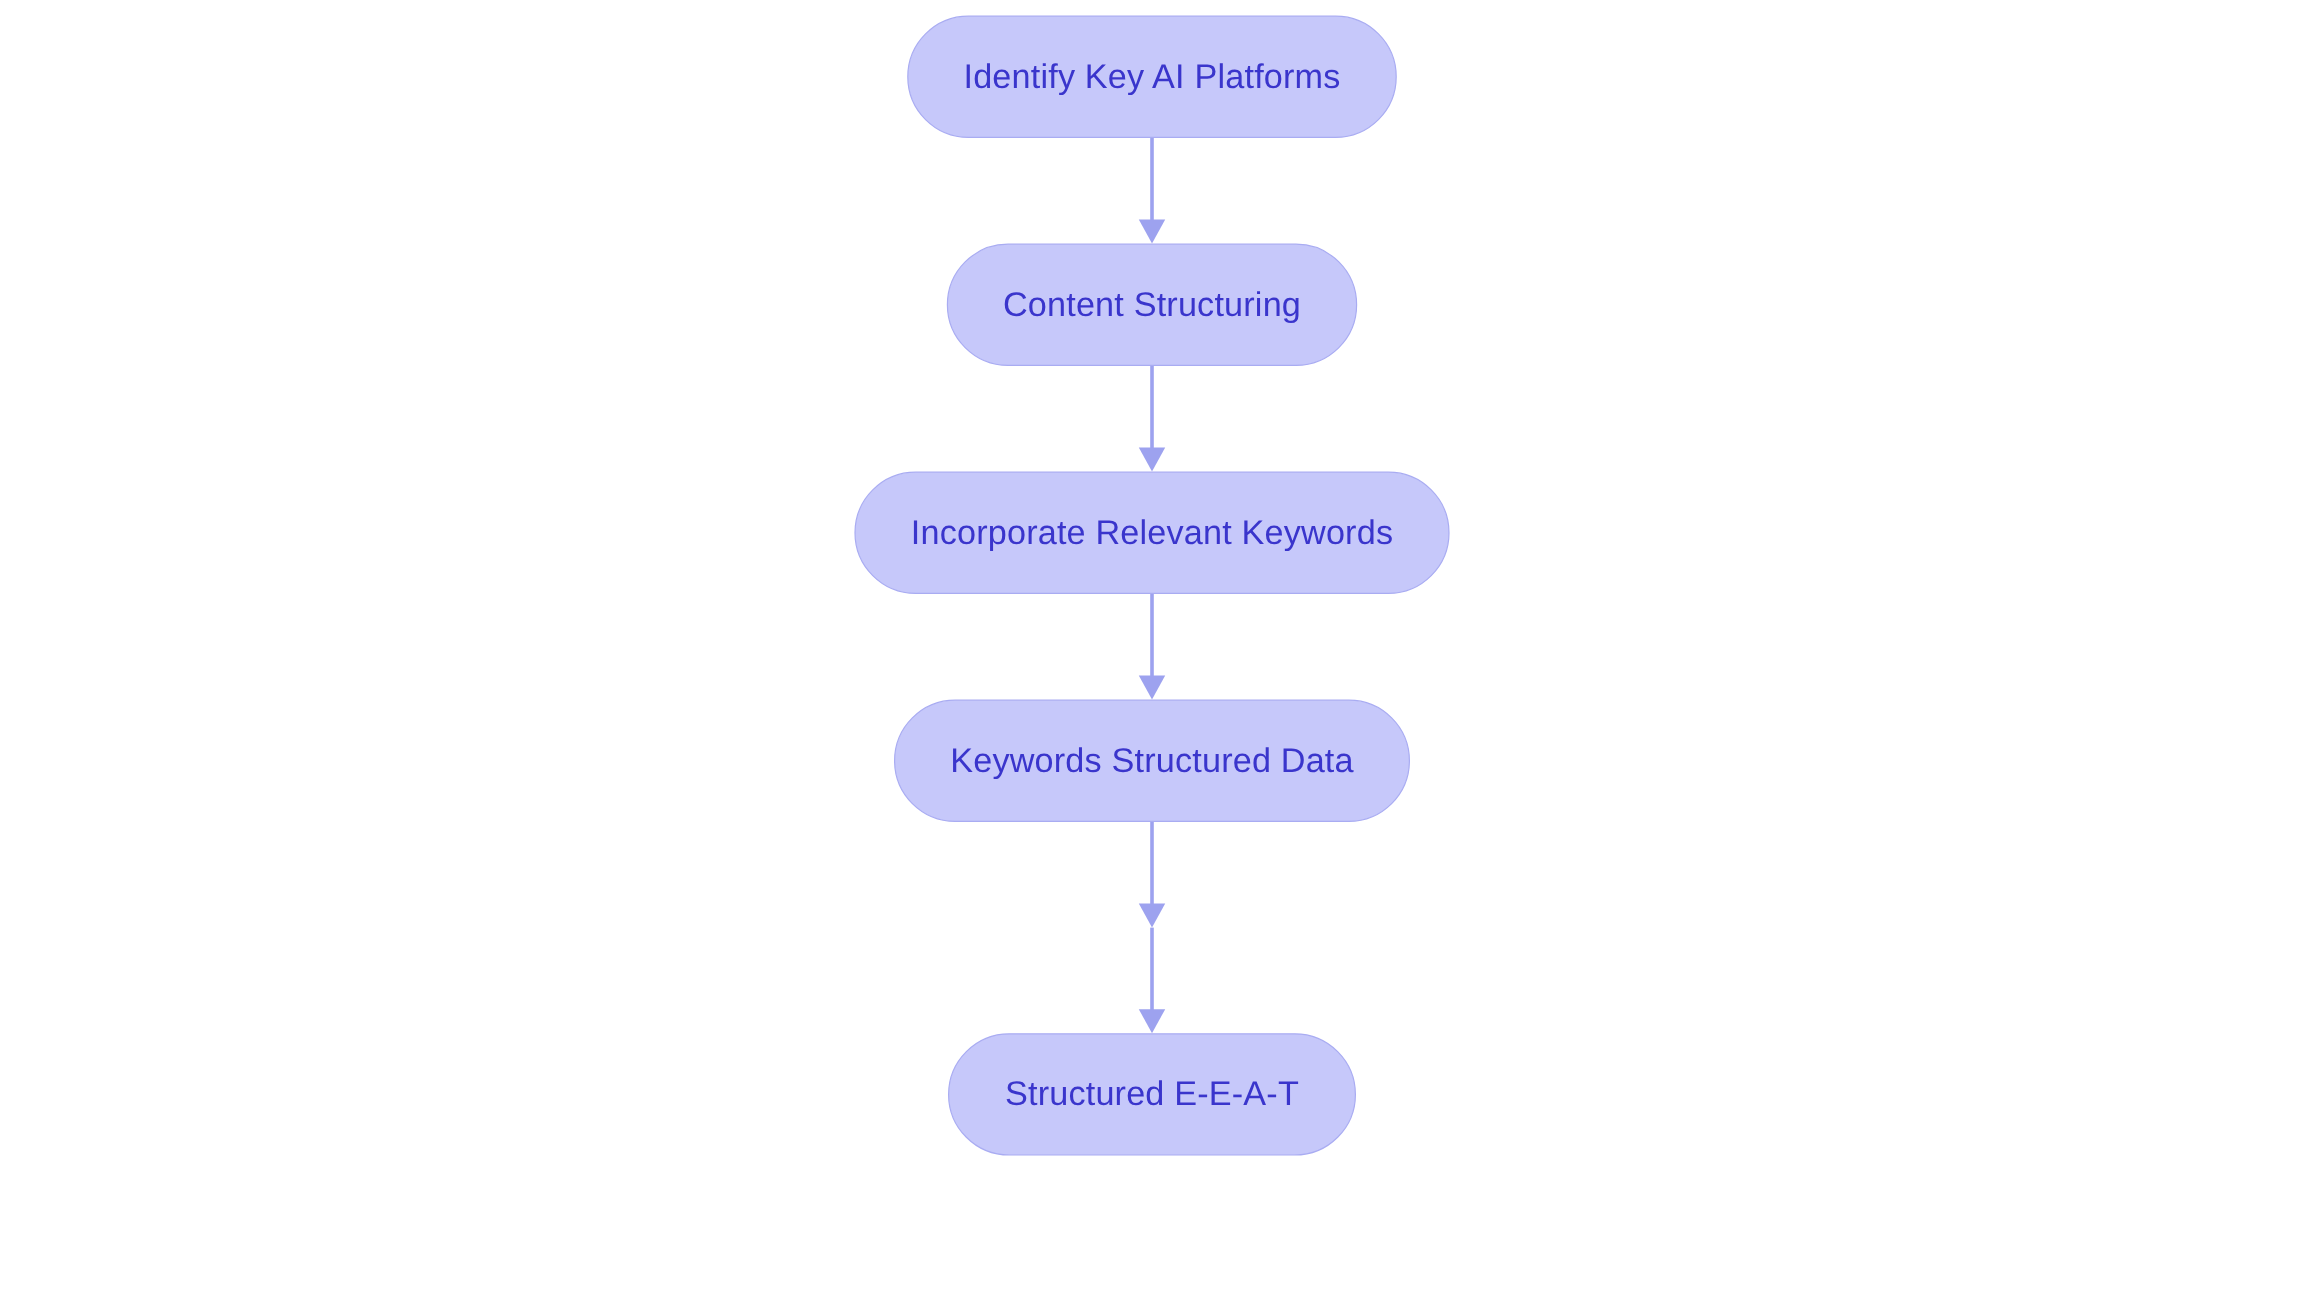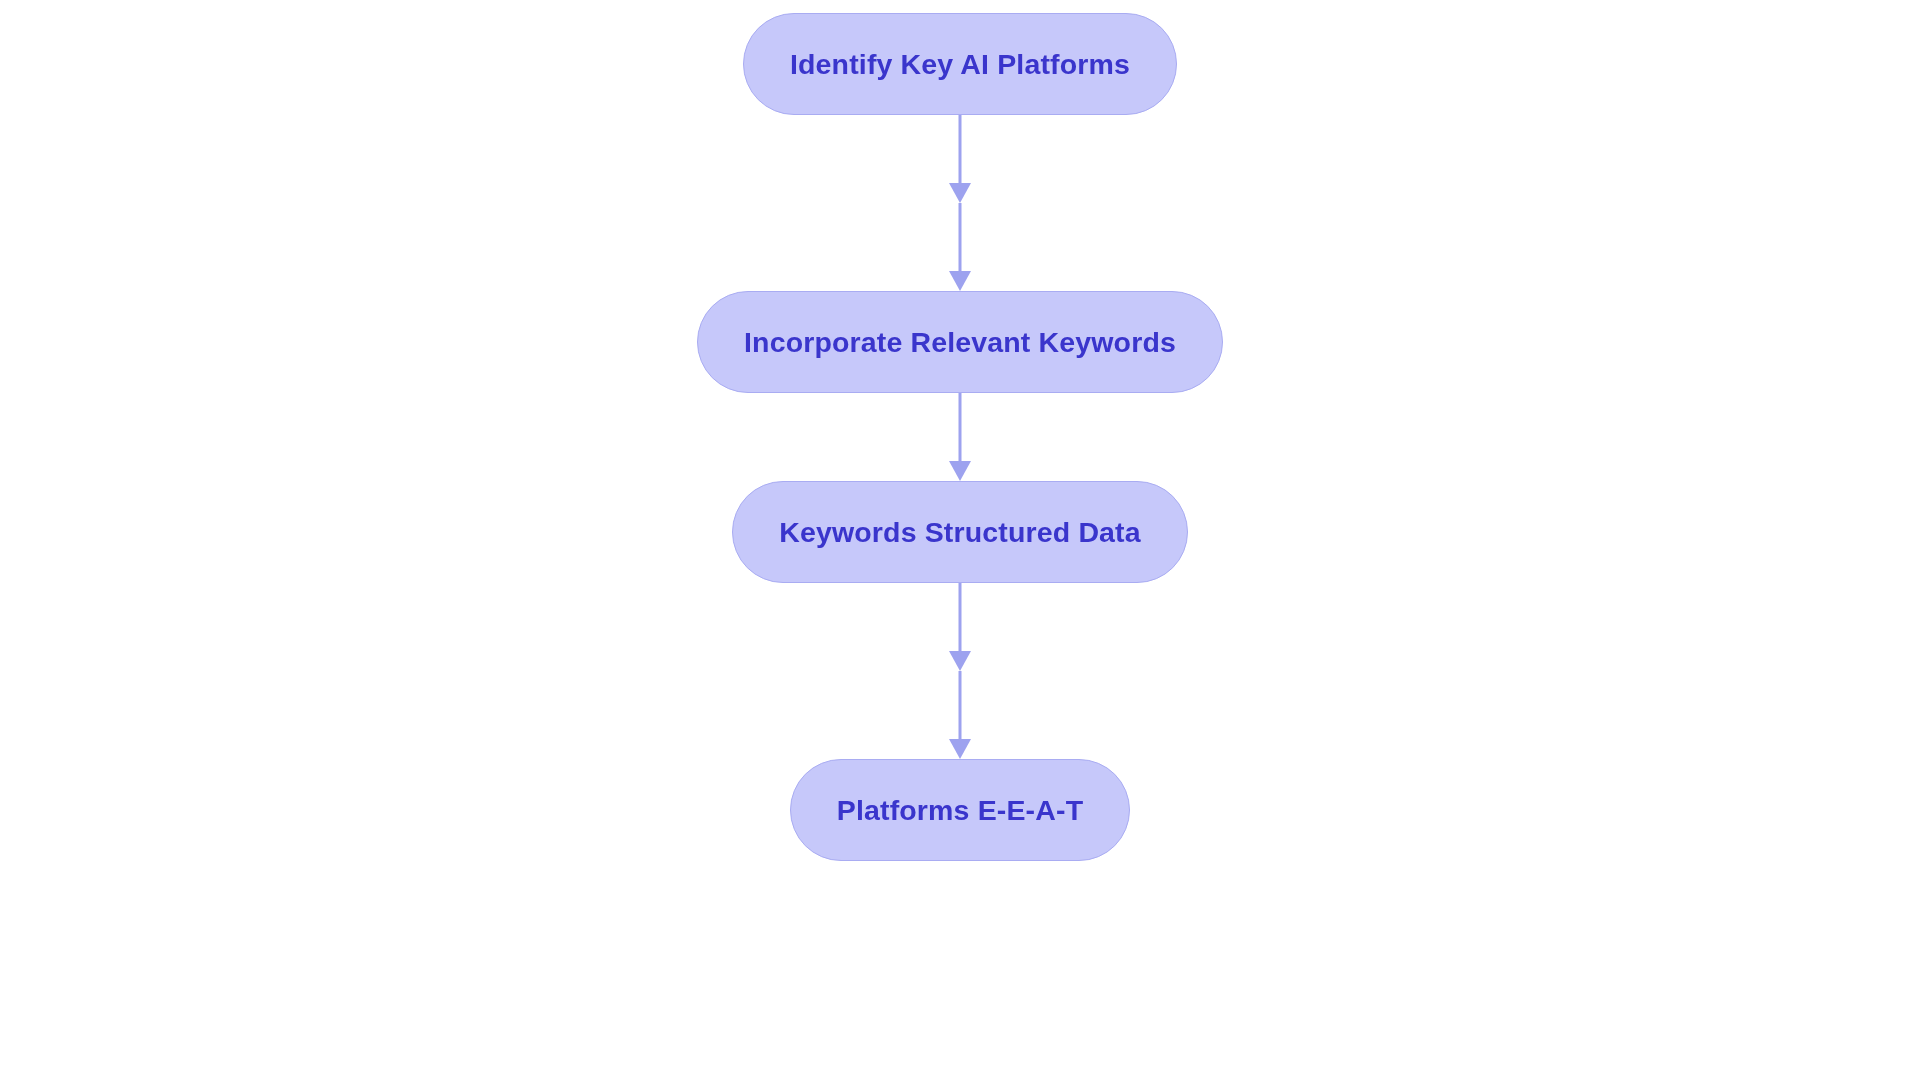--- a/index.html
+++ b/index.html
@@ -39,21 +39,21 @@
     box-sizing: border-box;
     display: flex;
     align-items: center;
     justify-content: flex-start;
     height: 102px;
     border-radius: 51px;
     background: #c6c8fa;
     border: 1.6px solid #a9acf2;
     color: #3a35cc;
     font-size: 28.5px;
-    font-weight: 700;
+    font-weight: 400;
     letter-spacing: 0.15px;
     white-space: nowrap;
     padding: 0 46px;
     flex: 0 0 auto;
   }
 
   .node-label {
     display: block;
     line-height: 1;
     color: #3a35cc;
@@ -100,20 +100,23 @@
 
     <div class="node">
       <span class="node-label">Identify Key AI Platforms</span>
     </div>
 
     <div class="connector">
       <div class="shaft"></div>
       <div class="head"></div>
     </div>
 
+    <div class="node">
+      <span class="node-label">Content Structuring</span>
+    </div>
 
     <div class="connector">
       <div class="shaft"></div>
       <div class="head"></div>
     </div>
 
     <div class="node">
       <span class="node-label">Incorporate Relevant Keywords</span>
     </div>
 
@@ -131,17 +134,17 @@
       <div class="head"></div>
     </div>
 
 
     <div class="connector">
       <div class="shaft"></div>
       <div class="head"></div>
     </div>
 
     <div class="node">
-      <span class="node-label">Platforms E-E-A-T</span>
+      <span class="node-label">Structured E-E-A-T</span>
     </div>
 
   </div>
 </div>
 
 </body></html>

